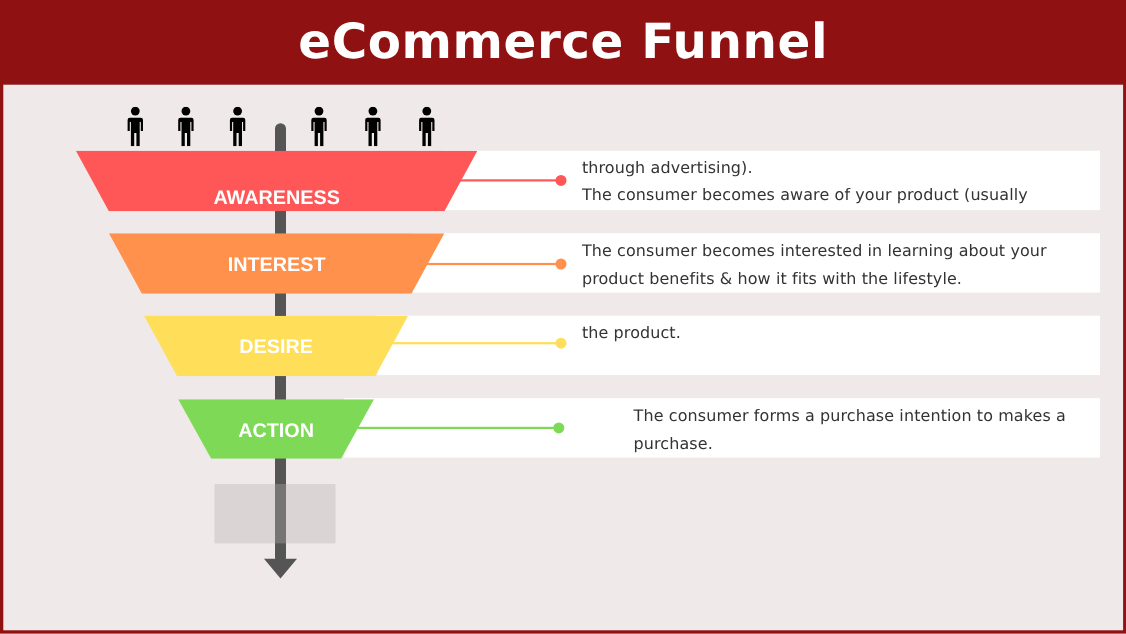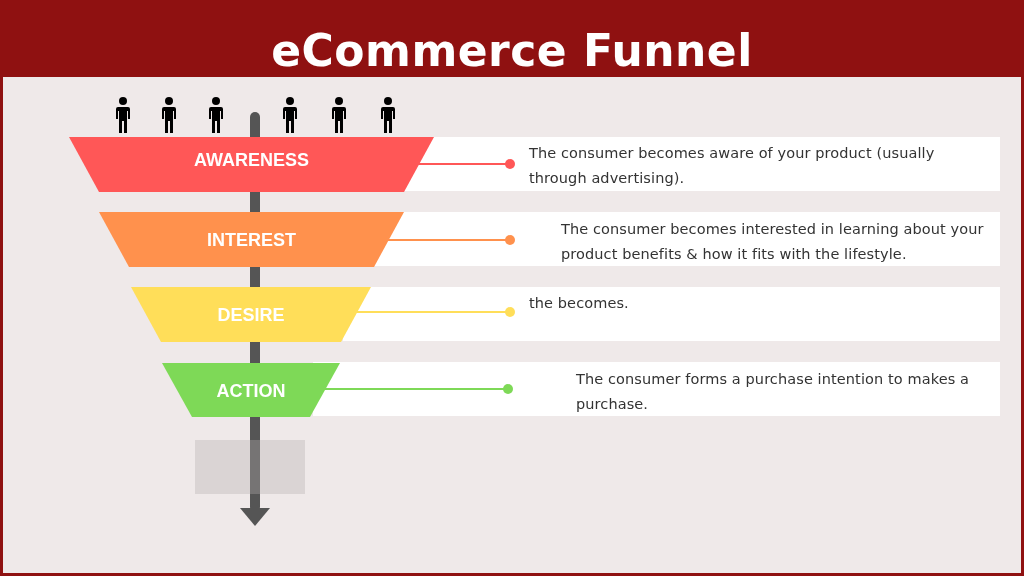--- a/index.html
+++ b/index.html
@@ -1,17 +1,17 @@
 <!DOCTYPE html>
 <html><head>
 <meta charset="utf-8">
 <style>
   html, body { margin:0; padding:0; }
   body { width:1024px; height:576px; position:relative; overflow:hidden; background:#8F1111; font-family:"Liberation Sans", sans-serif; }
-  .header { position:absolute; left:0; top:0; width:1024px; height:76px; display:flex; align-items:flex-end; justify-content:center; }
+  .header { position:absolute; left:0; top:0; width:1024px; height:76px; display:flex; align-items:center; justify-content:center; }
   .header h1 { margin:0; color:#fff; font-family:"DejaVu Sans", sans-serif; font-weight:bold; font-size:44px; letter-spacing:0.5px; }
   .canvas { position:absolute; left:3px; top:77px; width:1018px; height:496px; background:#EFE9E9; }
   .row-bg { position:absolute; background:#fff; }
   .desc { position:absolute; font-family:"DejaVu Sans", sans-serif; font-size:14.5px; line-height:25px; color:#333; letter-spacing:0.1px; }
   .connector { position:absolute; height:2px; }
   .dot { position:absolute; width:10px; height:10px; border-radius:50%; }
   .stem { position:absolute; left:247px; width:10px; background:#555; border-radius:5px; }
   .shadow-box { position:absolute; left:192px; top:363px; width:110px; height:54px; background:rgba(180,175,175,0.35); }
   .arrowhead { position:absolute; left:237px; top:431px; width:0; height:0; border-left:15px solid transparent; border-right:15px solid transparent; border-top:18px solid #555; }
   .layer { position:absolute; }
@@ -59,52 +59,52 @@
     </svg>
   <svg class="person" style="left:377px;" viewBox="0 0 16 36">
       <circle cx="8" cy="4" r="4" fill="#000"></circle>
       <path d="M3 10 h10 a2 2 0 0 1 2 2 v10 h-2 v-8 h-1 v22 h-3 v-12 h-2 v12 h-3 v-22 h-1 v8 h-2 v-10 a2 2 0 0 1 2-2z" fill="#000"></path>
     </svg>
 
   <div class="layer" style="left:66px; top:60px; width:365px; height:55px;">
     <svg width="365" height="55">
         <polygon points="0,0 365,0 335,55 30,55" fill="#FF5757"></polygon>
       </svg>
-    <div class="layer-label" style="top:13px;">AWARENESS</div>
+    <div class="layer-label" style="top:32px;">AWARENESS</div>
   </div>
   <div class="connector" style="left:408px; top:86px; width:98px; background:#FF5757;"></div>
   <div class="dot" style="left:502px; top:82px; background:#FF5757;"></div>
   <div class="desc" style="left:526px; top:64px;">
+    <div>through advertising).</div>
     <div>The consumer becomes aware of your product (usually</div>
-    <div>through advertising).</div>
   </div>
 
   <div class="layer" style="left:96px; top:135px; width:305px; height:64px;">
     <svg width="305" height="55">
         <polygon points="0,0 305,0 275,55 30,55" fill="#FF914D"></polygon>
       </svg>
     <div class="layer-label" style="top:18px;">INTEREST</div>
   </div>
   <div class="connector" style="left:385px; top:162px; width:121px; background:#FF914D;"></div>
   <div class="dot" style="left:502px; top:158px; background:#FF914D;"></div>
-  <div class="desc" style="left:526px; top:140px;margin-left:32px;">
+  <div class="desc" style="left:526px; top:140px;">
     <div>The consumer becomes interested in learning about your</div>
     <div>product benefits &amp; how it fits with the lifestyle.</div>
   </div>
 
   <div class="layer" style="left:128px; top:210px; width:240px; height:55px;">
     <svg width="240" height="55">
         <polygon points="0,0 240,0 210,55 30,55" fill="#FFDE59"></polygon>
       </svg>
     <div class="layer-label" style="top:18px;">DESIRE</div>
   </div>
   <div class="connector" style="left:352px; top:234px; width:154px; background:#FFDE59;"></div>
   <div class="dot" style="left:502px; top:230px; background:#FFDE59;"></div>
   <div class="desc" style="left:526px; top:214px;">
-    <div>the becomes.</div>
+    <div>the product.</div>
   </div>
 
   <div class="layer" style="left:159px; top:286px; width:178px; height:65px;">
     <svg width="178" height="54">
         <polygon points="0,0 178,0 148,54 30,54" fill="#7ED957"></polygon>
       </svg>
     <div class="layer-label" style="top:18px;">ACTION</div>
   </div>
   <div class="connector" style="left:322px; top:311px; width:184px; background:#7ED957;"></div>
   <div class="dot" style="left:500px; top:307px; background:#7ED957;"></div>

